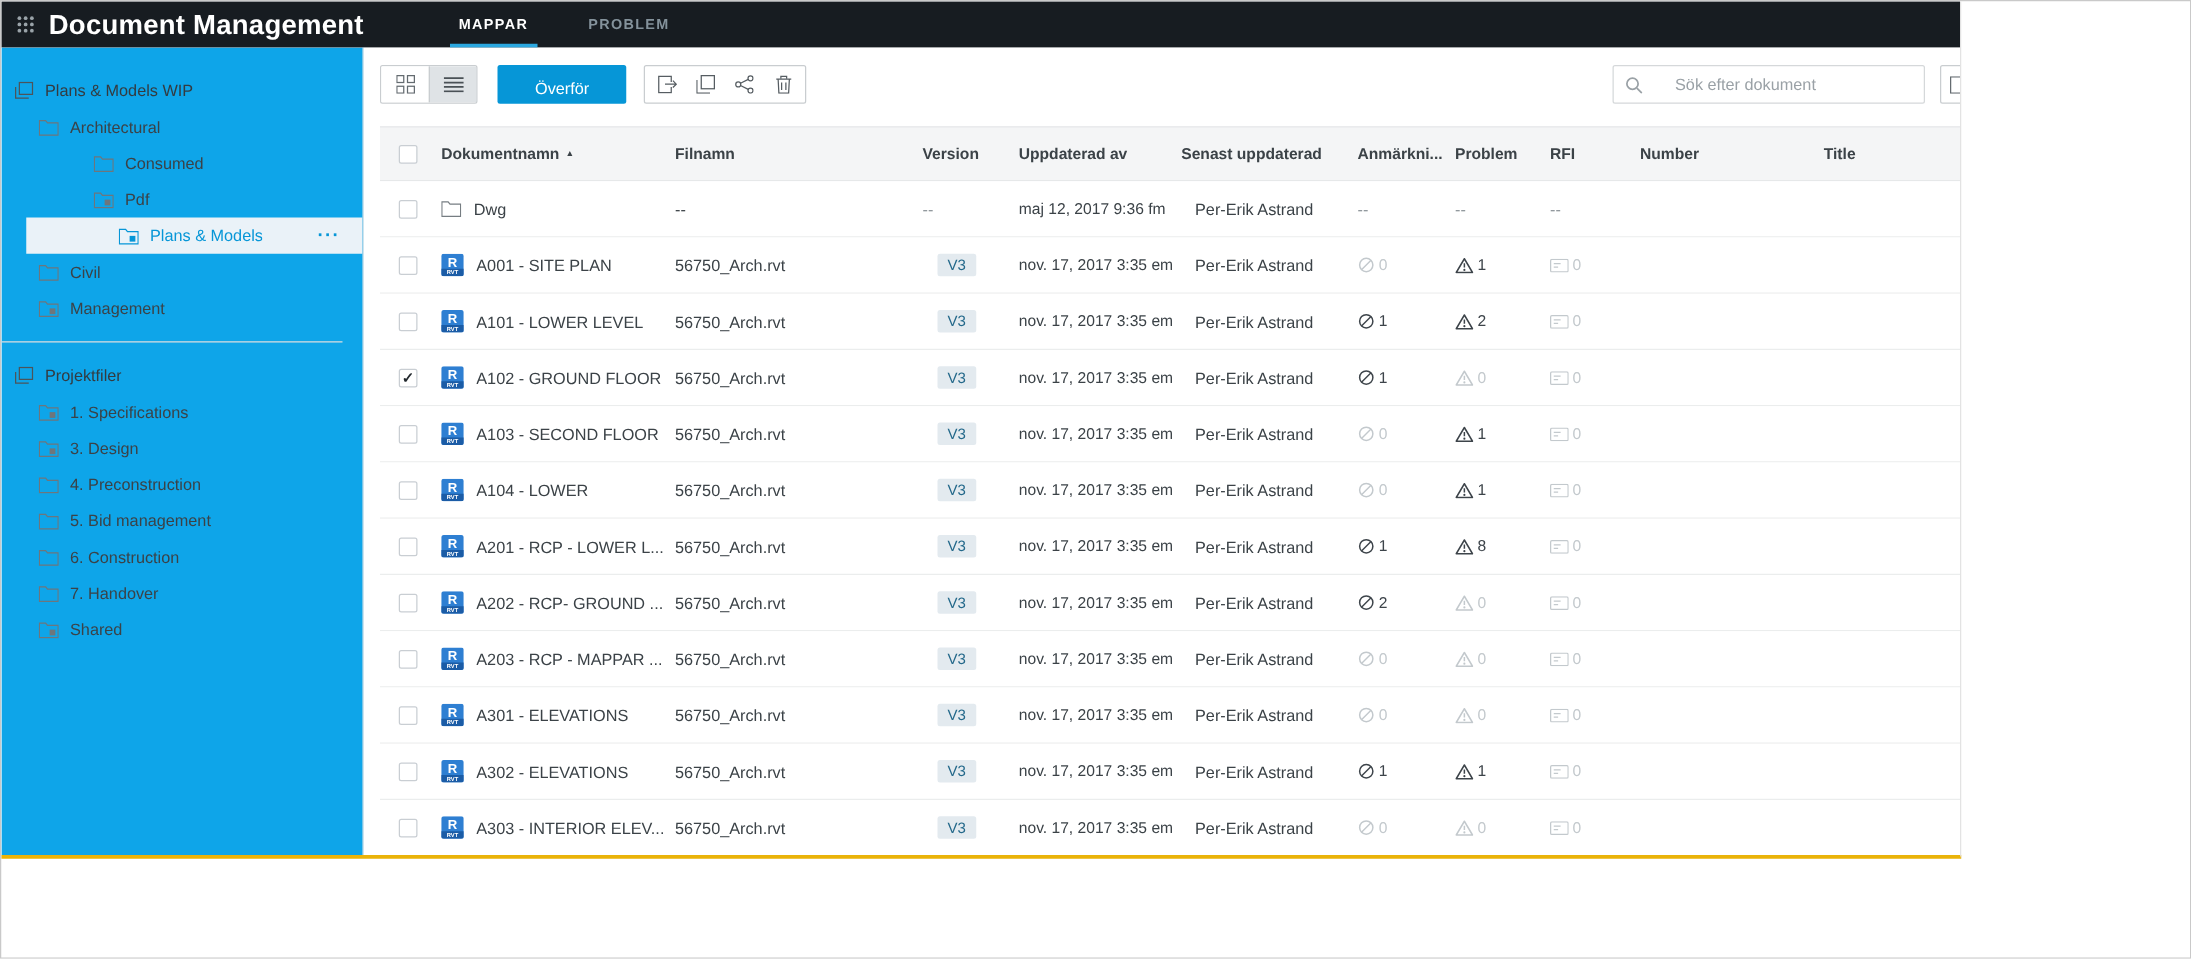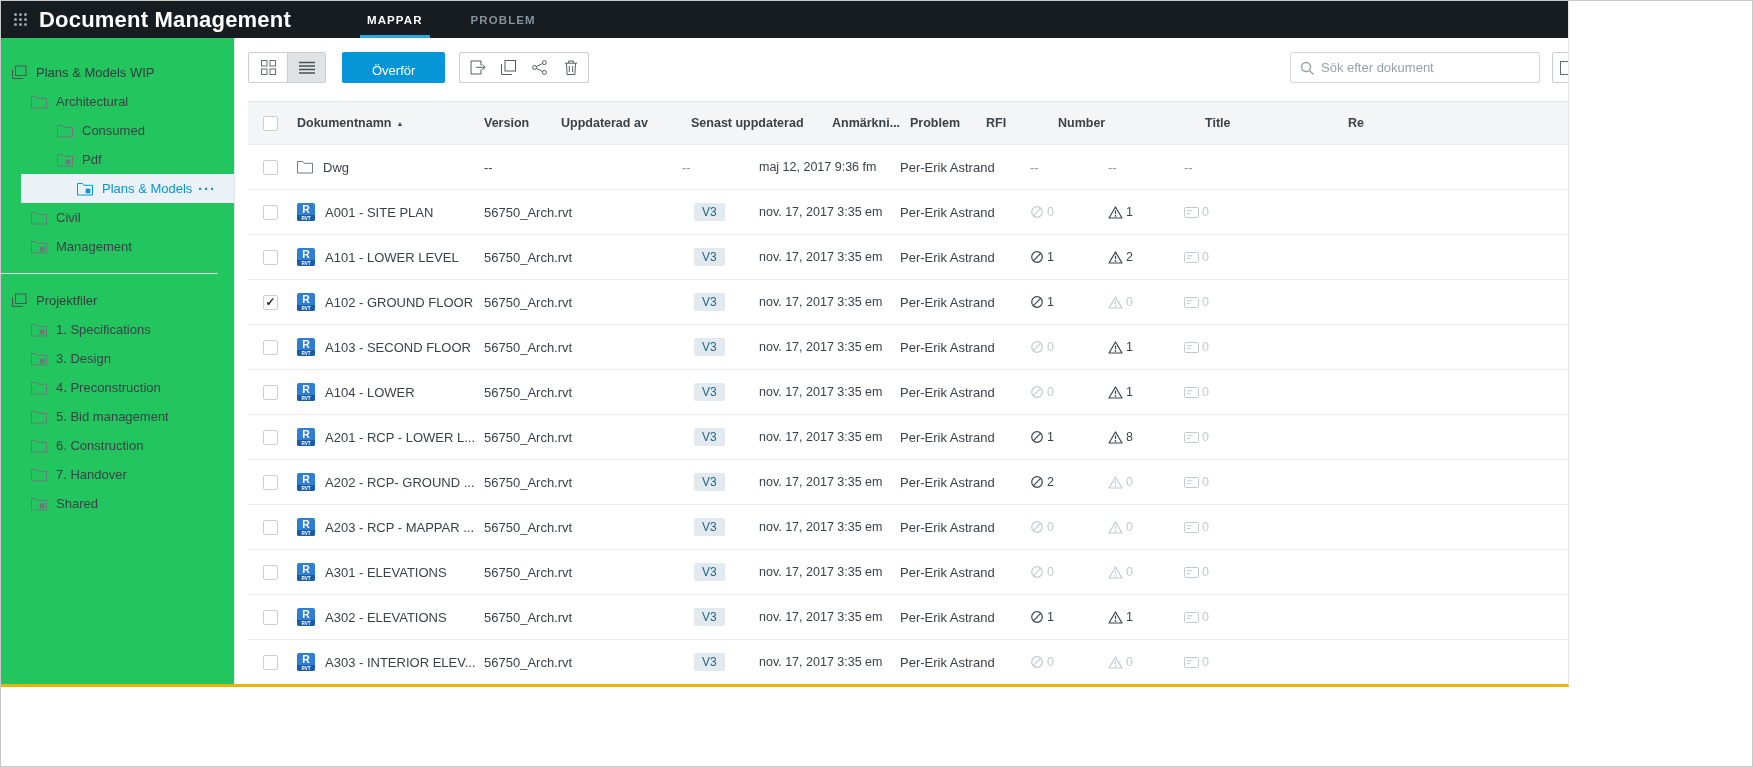--- a/index.html
+++ b/index.html
@@ -11,45 +11,45 @@
   .topbar { height:37px; background:#171c21; display:flex; align-items:stretch; flex-shrink:0; }
   .apps-btn { width:38px; display:flex; align-items:center; justify-content:center; color:#9aa3a9; cursor:pointer; }
   .app-title { display:flex; align-items:center; color:#ffffff; font-size:22px; font-weight:bold; letter-spacing:0.2px; margin-right:30px; white-space:nowrap; }
   .topbar-tabs { display:flex; margin-left:22px; }
   .top-tab { padding:0 24px; display:flex; align-items:center; font-size:11.5px; font-weight:bold; letter-spacing:1.1px; color:#84929b; position:relative; cursor:pointer; white-space:nowrap; }
   .top-tab.active { color:#ffffff; }
   .top-tab.active::after { content:''; position:absolute; left:17px; right:17px; bottom:0; height:3px; background:#2ba8e0; }
 
   
   .appbody { flex:1; display:flex; overflow:hidden; }
-  .sidebar { width:234px; flex-shrink:0; background:#22c55e; border-right:1px solid #e4e6e7; padding-top:20px; overflow:hidden; }
+  .sidebar { width:290px; flex-shrink:0; background:#0ea5e9; border-right:1px solid #e4e6e7; padding-top:20px; overflow:hidden; }
   .tree-item { height:29px; display:flex; align-items:center; font-size:13px; color:#3b4247; cursor:pointer; white-space:nowrap; }
   .tree-item .ic { margin-right:9px; color:#6e767c; flex-shrink:0; }
   .tree-item.lvl0 { padding-left:10px; color:#343b40; }
   .tree-item.lvl0 .ic { color:#4c545a; }
   .tree-item.lvl1 { padding-left:30px; }
-  .tree-item.lvl2 { padding-left:56px; }
+  .tree-item.lvl2 { padding-left:74px; }
   .tree-item.selected { color:#0696d7; background:#eaf2f8;margin-left:20px; }
   .tree-item.selected .ic { color:#0696d7; }
   .tree-label { overflow:hidden; text-overflow:ellipsis; }
   .tree-menu { margin-left:auto; margin-right:18px; color:#0696d7; font-size:15px; font-weight:bold; letter-spacing:1px; line-height:10px; }
   .tree-divider { height:1px; background:#dcdedf; margin:12px 16px 12px 0; }
 
   .main { flex:1; display:flex; flex-direction:column; background:#fff; overflow:hidden; position:relative; }
 
   
   .toolbar { position:relative; height:31px; margin:14px 0 0 13px; display:flex; align-items:center; flex-shrink:0; }
   .seg { display:flex; border:1px solid #c9cdd0; border-radius:2px; overflow:hidden; height:31px; background:#fff; }
   .seg-btn { width:38px; display:flex; align-items:center; justify-content:center; color:#646b70; cursor:pointer; background:#fff; }
   .seg-btn + .seg-btn { border-left:1px solid #c9cdd0; }
   .seg-btn.active { background:#dfe3e6; color:#4a5156; }
   .upload-btn { margin-left:16px; height:31px; padding:11px 30px; background:#0696d7; color:#fff; border:none; border-radius:2px; font-size:13px; font-family:"Liberation Sans", sans-serif; cursor:pointer; }
   .icon-group { margin-left:14px; display:flex; align-items:center; border:1px solid #c9cdd0; border-radius:2px; height:31px; background:#fff; padding:0 2px; }
   .icon-btn { width:31px; height:29px; display:flex; align-items:center; justify-content:center; color:#565d62; cursor:pointer; }
-  .search { position:absolute; right:28px; top:0; width:250px; height:31px; border:1px solid #d5d8da; border-radius:2px; display:flex; align-items:center; padding:0 9px; background:#fff; }
+  .search { position:absolute; right:28px; top:0; width:250px; height:31px; border:1px solid #d5d8da; border-radius:2px; display:flex; align-items:center; padding:0 9px; background:#fff;gap:19px; }
   .search .ic { color:#9aa1a6; margin-right:7px; flex-shrink:0; }
   .search input { border:none; outline:none; flex:1; font-size:13px; color:#333; font-family:"Liberation Sans", sans-serif; background:transparent; min-width:0; }
   .search input::placeholder { color:#9aa1a6; }
   .edge-btn { position:absolute; right:-15px; top:0; width:31px; height:31px; border:1px solid #c9cdd0; border-radius:2px; display:flex; align-items:center; justify-content:center; color:#646b70; background:#fff; cursor:pointer; }
 
   
   .tbl { margin:18px 0 0 13px; }
   .thead { display:flex; height:44px; align-items:center; background:#f4f5f6; border-top:1px solid #e6e8e9; border-bottom:1px solid #e6e8e9; font-size:12.5px; font-weight:bold; color:#3b4247; }
   .trow { display:flex; height:45px; align-items:center; border-bottom:1px solid #ebeded; font-size:13px; color:#3b4247; background:#fff; }
   .cell { display:flex; align-items:center; padding-left:4px; flex-shrink:0; overflow:hidden; white-space:nowrap; height:100%; }
@@ -325,20 +325,23 @@
 
         <div class="tbl">
           <div class="thead">
               <div class="cell col-check">
                 <span class="checkbox"></span>
               </div>
               <div class="cell col-name">
                 <span class="hlabel">Dokumentnamn</span>
                 <span class="sort-arrow">▲</span>
               </div>
+              <div class="cell col-file">
+                <span class="hlabel">Filnamn</span>
+              </div>
               <div class="cell col-version">
                 <span class="hlabel">Version</span>
               </div>
               <div class="cell col-by">
                 <span class="hlabel">Uppdaterad av</span>
               </div>
               <div class="cell col-updated">
                 <span class="hlabel">Senast uppdaterad</span>
               </div>
               <div class="cell col-markups">

